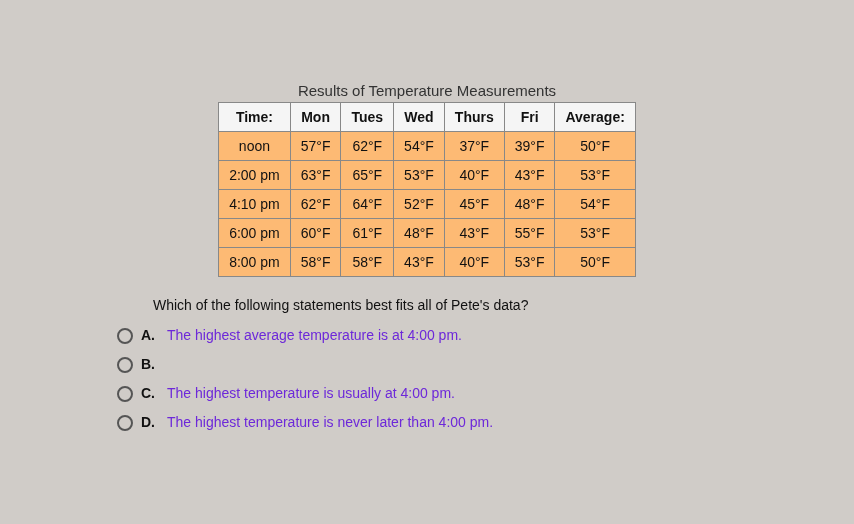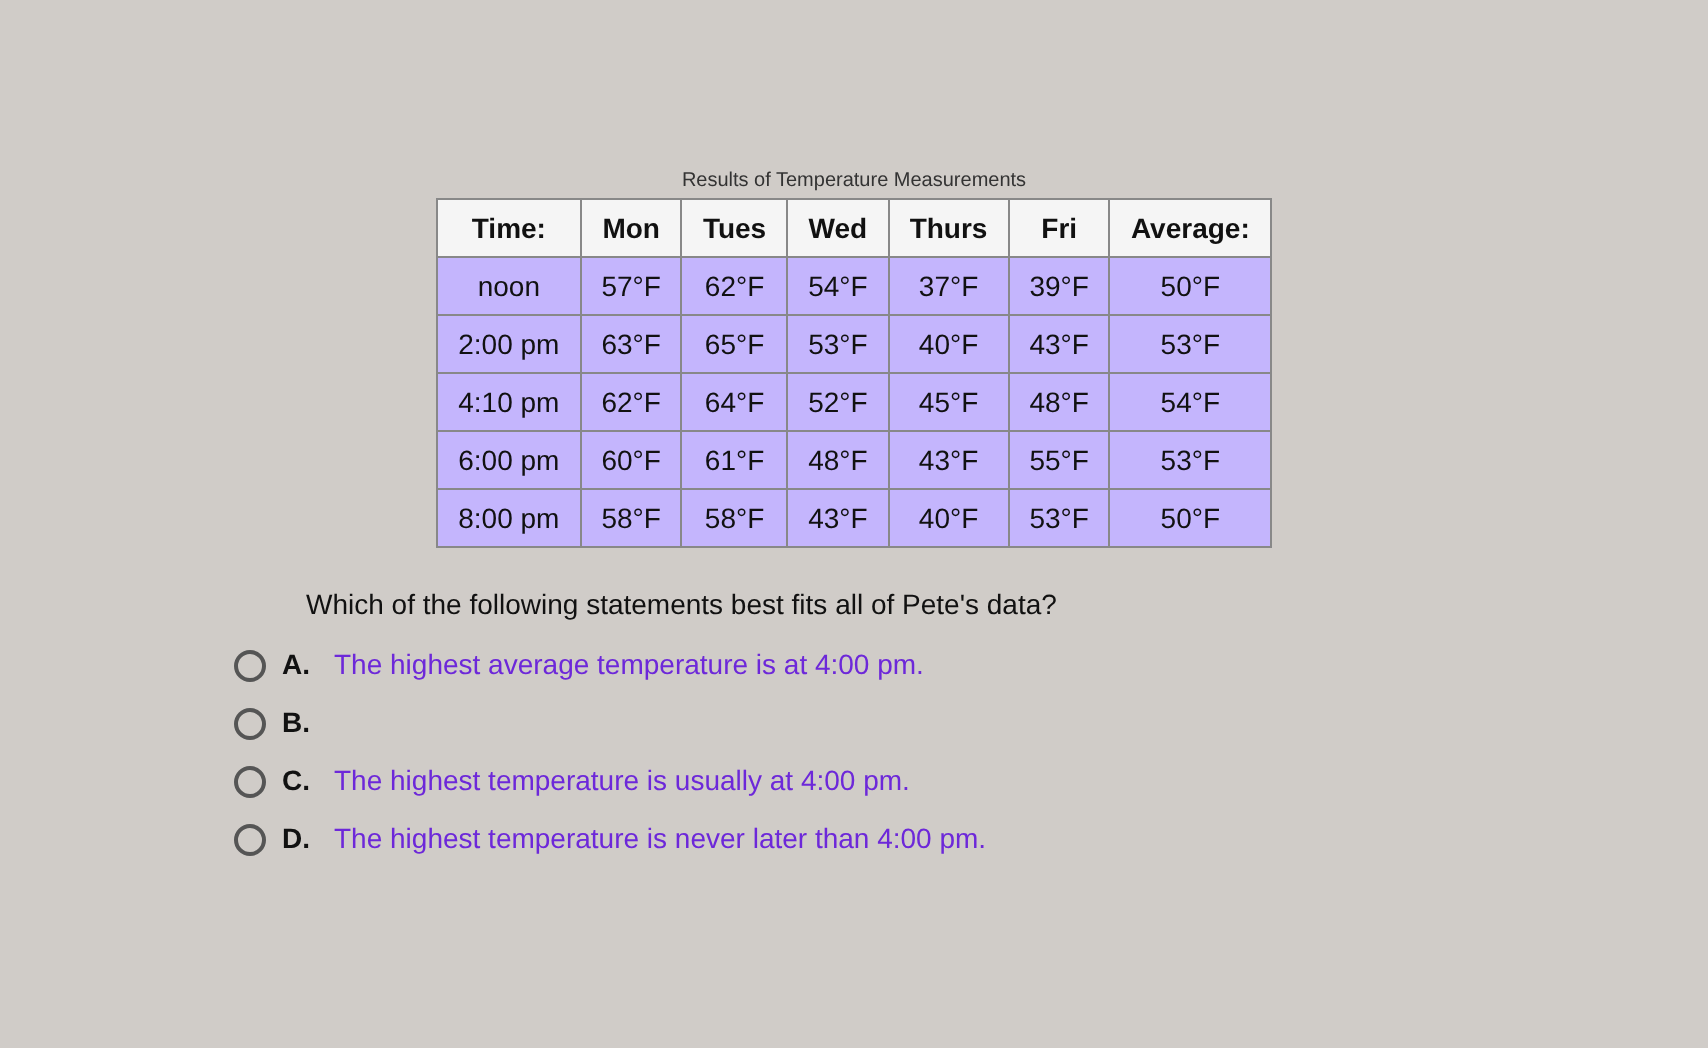--- a/index.html
+++ b/index.html
@@ -18,30 +18,30 @@
 
     .page-content {
       background: #d0ccc8;
       padding: 20px 40px;
       max-width: 700px;
       width: 100%;
     }
 
     .title {
       text-align: center;
-      font-size: 10px;
+      font-size: 15px;
       color: #333;
       margin-bottom: 3px;
       font-weight: normal;
     }
 
     table {
       border-collapse: collapse;
       margin: 0 auto 20px auto;
-      background: #c4b5fd;
+      background: #fdba74;
     }
 
     table th, table td {
       border: 1px solid #888;
       padding: 6px 10px;
       text-align: center;
       font-size: 14px;
       min-width: 48px;
     }
 

